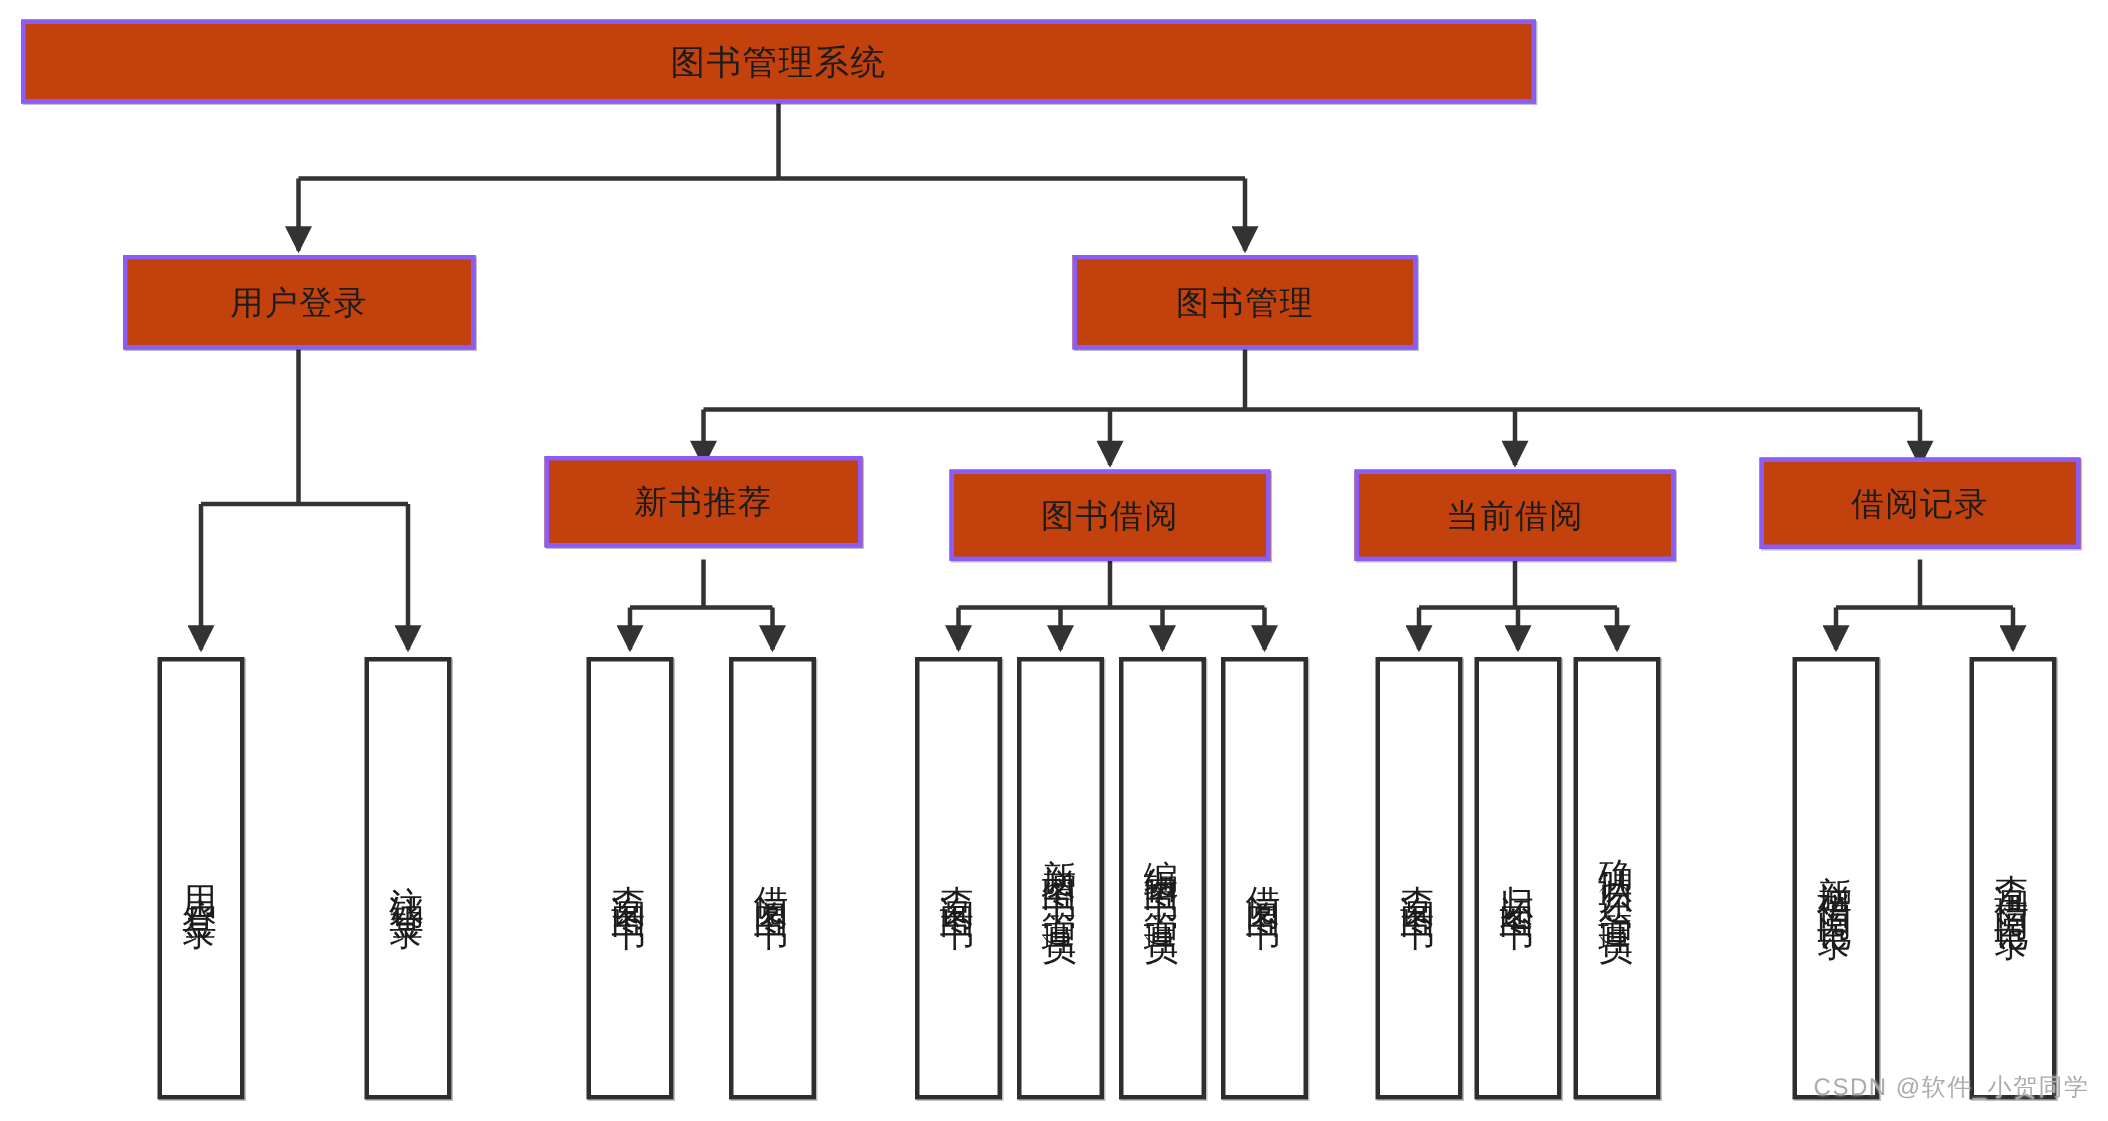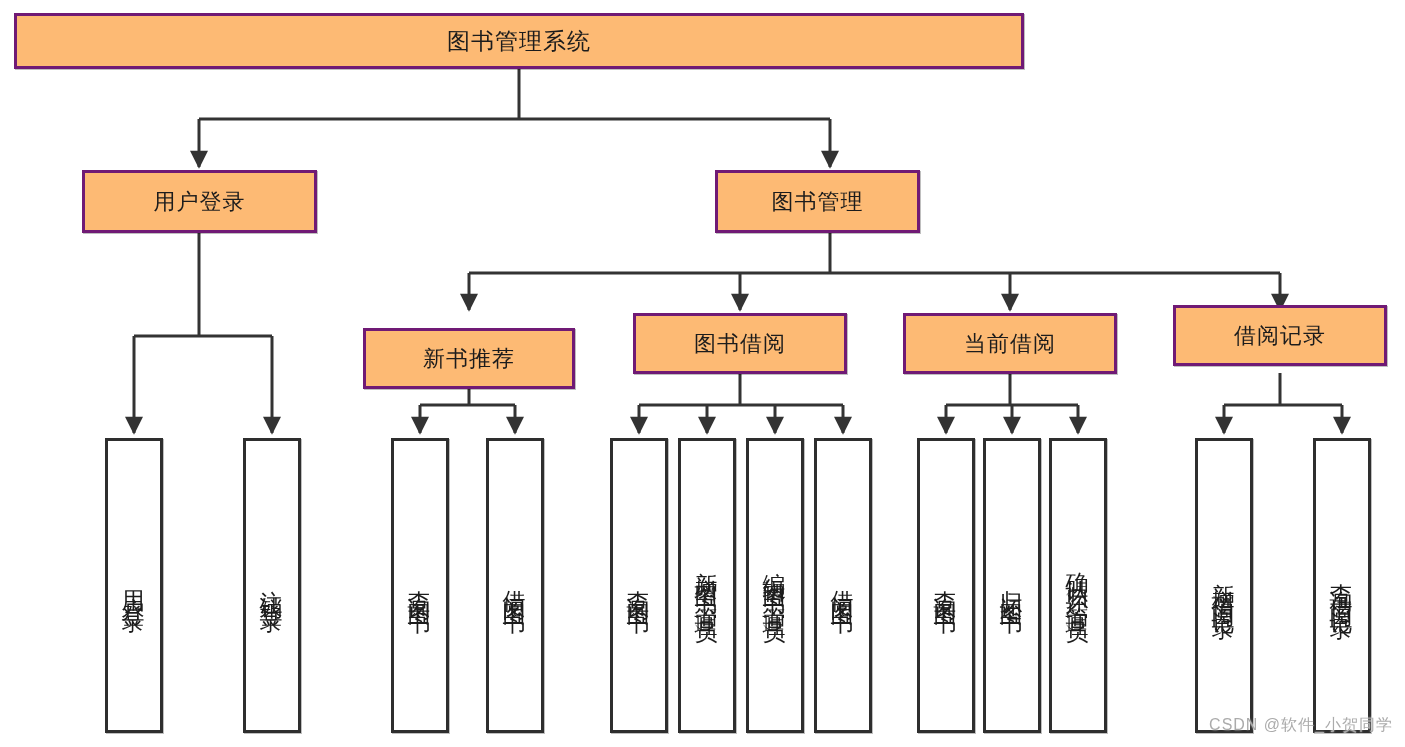--- a/index.html
+++ b/index.html
@@ -12,22 +12,22 @@
     background: #ffffff;
     overflow: hidden;
   }
   .wires {
     position: absolute;
     left: 0; top: 0;
     width: 1405px; height: 747px;
   }
   .hbox {
     position: absolute;
-    border: 3px solid #701a75;
-    background: #fdba74;
+    border: 3px solid #8b5cf6;
+    background: #c2410c;
     display: flex;
     align-items: center;
     justify-content: center;
     color: #1c1c1c;
     font-size: 22px;
     letter-spacing: 1px;
     box-shadow: 1px 1px 0 rgba(0,0,0,0.25);
   }
   .vbox {
     position: absolute;
@@ -44,22 +44,22 @@
   .vlabel {
     writing-mode: vertical-rl;
     text-orientation: mixed;
     font-size: 23px;
     letter-spacing: 7px;
     color: #1c1c1c;
     white-space: nowrap;
   }
   #b-root { left: 14px;  top: 13px;  width: 1010px; height: 56px; font-size: 23px; }
   #b-l2-0 { left: 82px;  top: 170px; width: 235px;  height: 63px; }
-  #b-l2-1 { left: 715px; top: 170px; width: 205px;  height: 63px; }
-  #b-l3-0 { left: 363px; top: 328px; width: 212px;  height: 61px; }
+  #b-l2-1 { left: 715px; top: 170px; width: 230px;  height: 63px; }
+  #b-l3-0 { left: 363px; top: 304px; width: 212px;  height: 61px; }
   #b-l3-1 { left: 633px; top: 313px; width: 214px;  height: 61px; }
   #b-l3-2 { left: 903px; top: 313px; width: 214px;  height: 61px; }
   #b-l3-3 { left: 1173px;top: 305px; width: 214px;  height: 61px; }
   #v-0  { left: 105px; }
   #v-1  { left: 243px; }
   #v-2  { left: 391px; }
   #v-3  { left: 486px; }
   #v-4  { left: 610px; }
   #v-5  { left: 678px; }
   #v-6  { left: 746px; }

